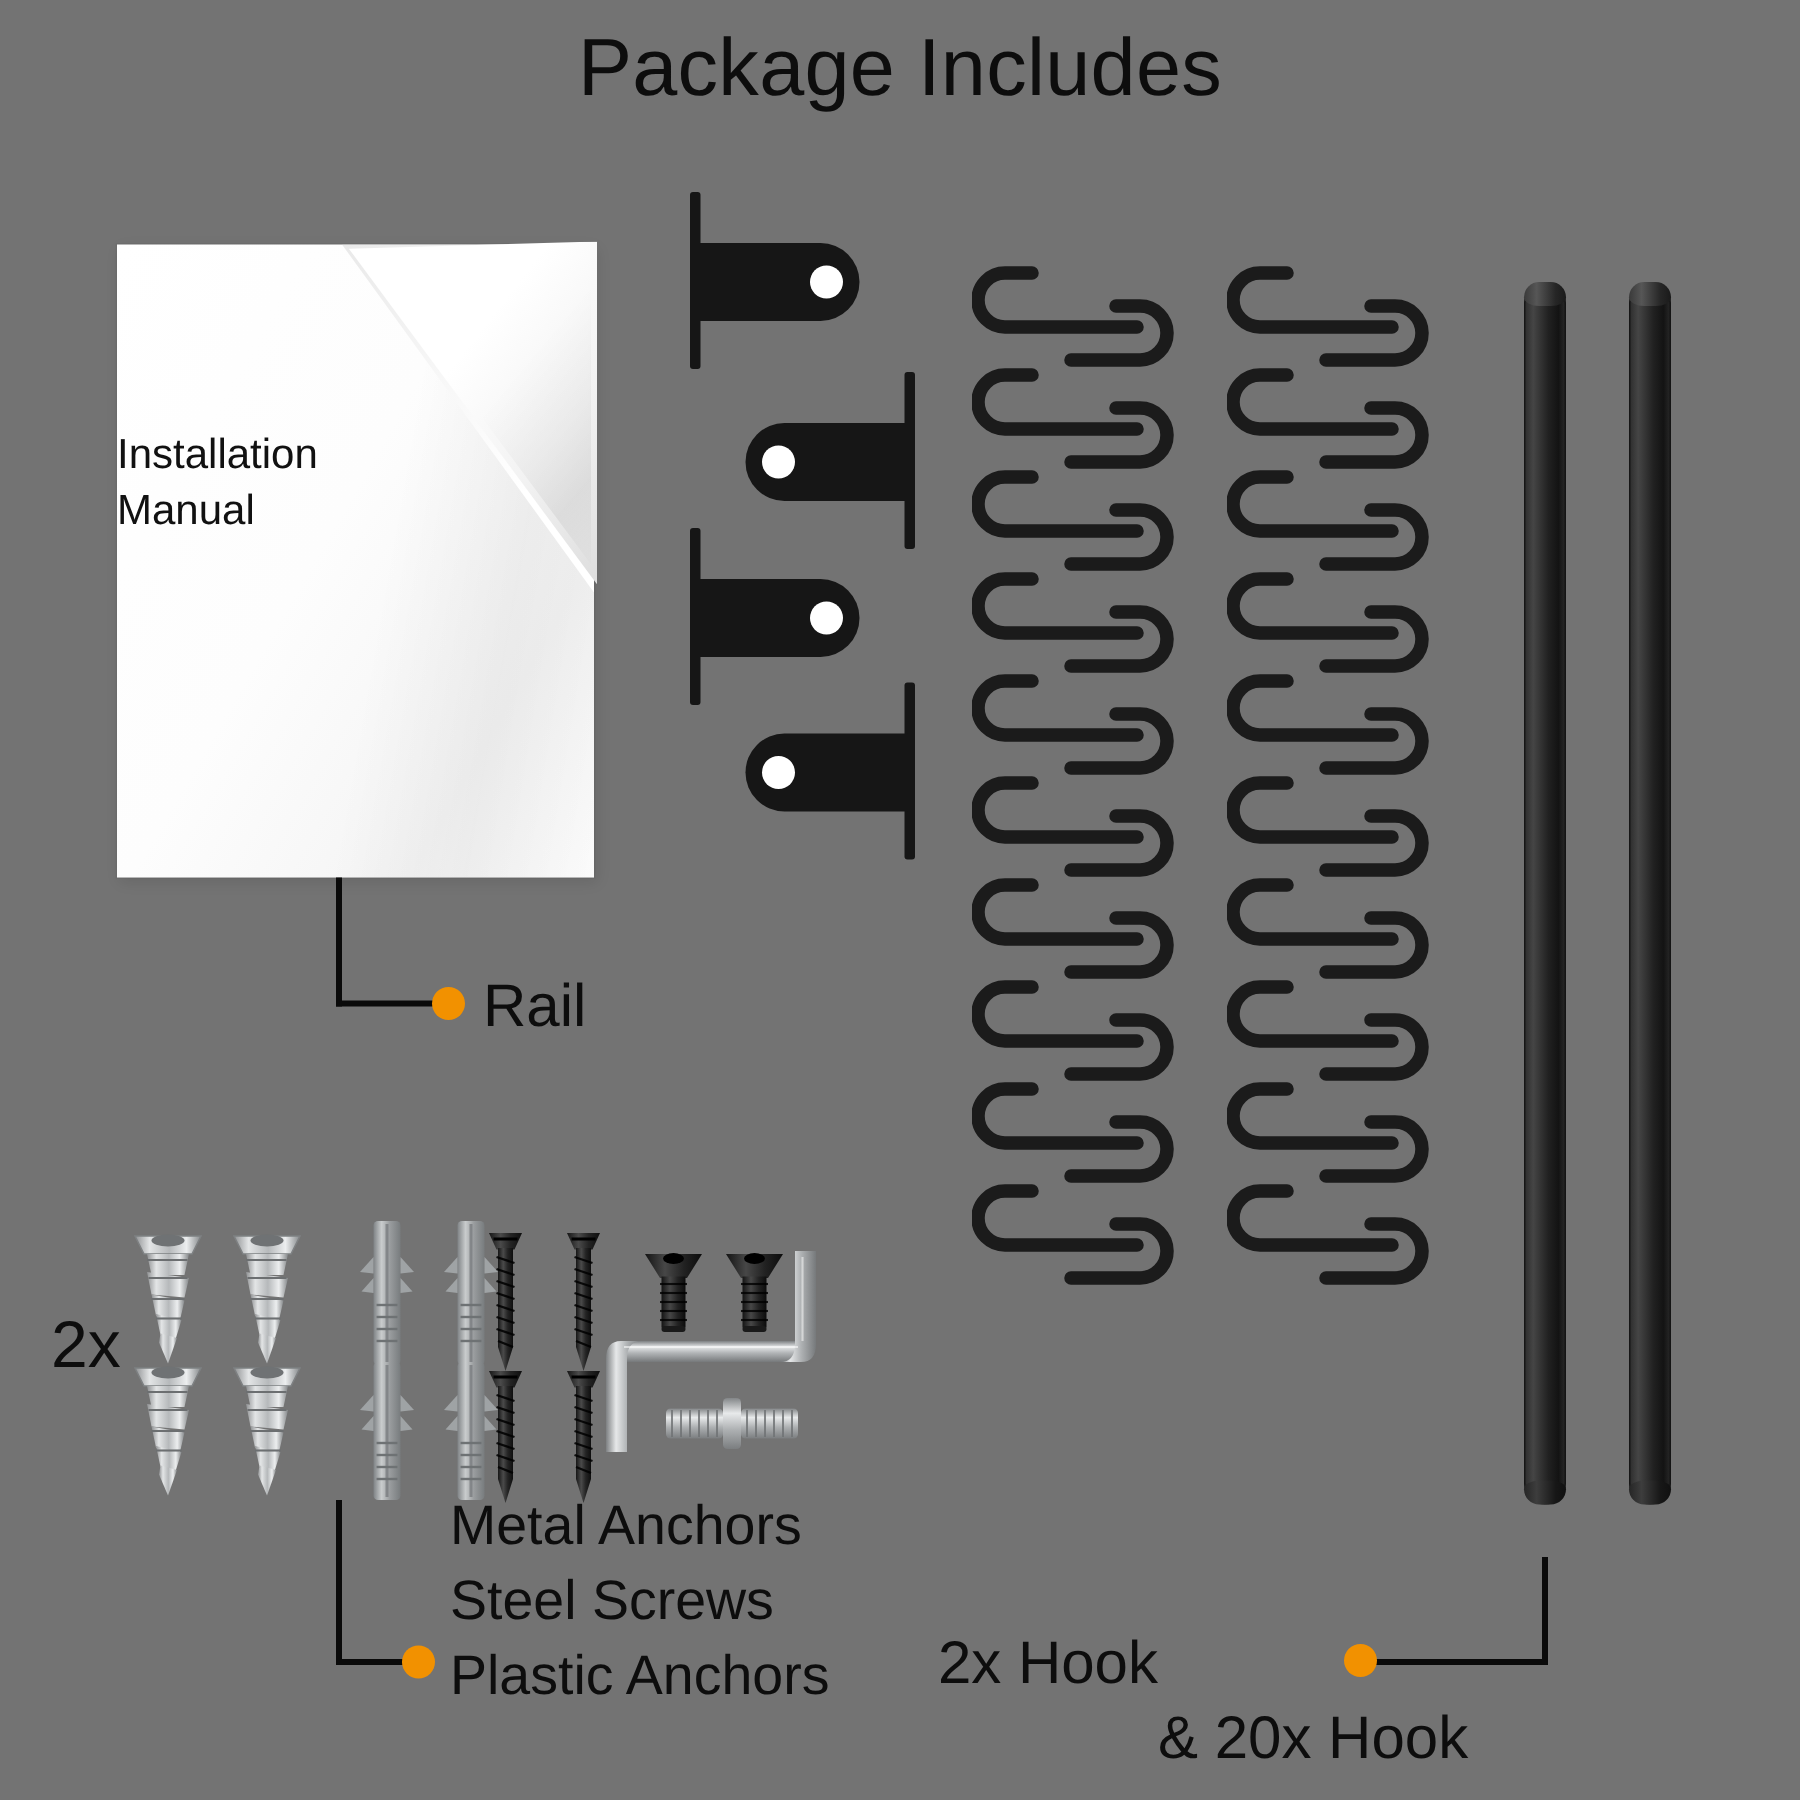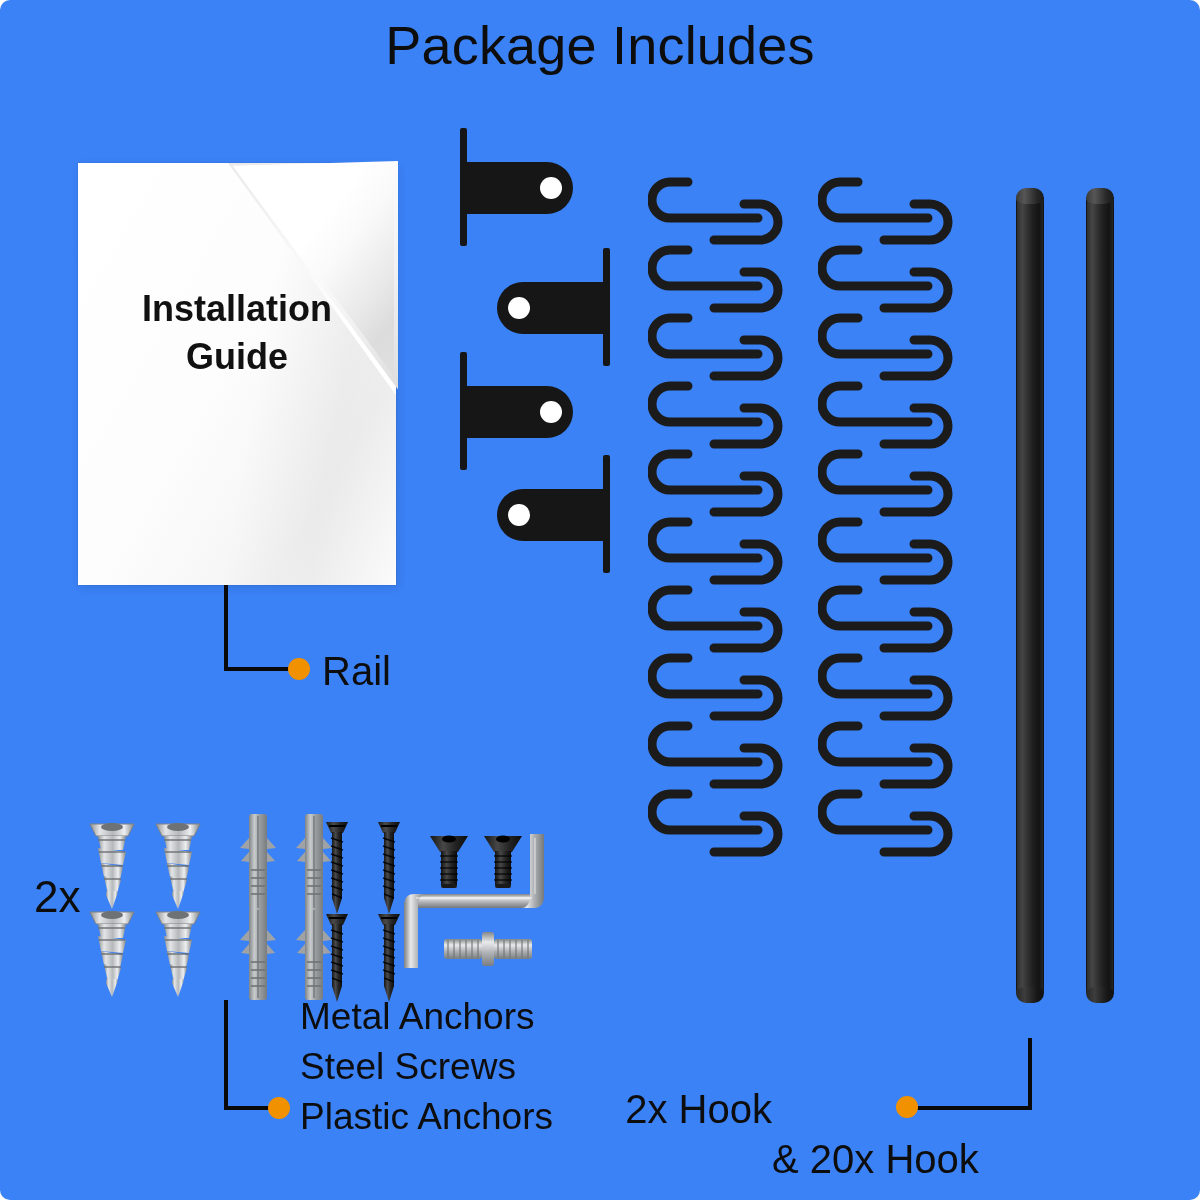--- a/index.html
+++ b/index.html
@@ -9,23 +9,22 @@
     background: #ffffff;
   }
   body {
     font-family: "Liberation Sans", sans-serif;
     color: #111111;
   }
   #stage {
     position: relative;
     width: 1200px;
     height: 1200px;
-    background: #3b82f6;
+    background: #737373;
     overflow: hidden;
-    border-radius: 10px;
   }
 
   
   .title {
     position: absolute;
     left: 0;
     top: 14px;
     width: 1200px;
     text-align: center;
     font-size: 54px;
@@ -77,25 +76,24 @@
     inset: 0;
     background:
       linear-gradient(100deg, rgba(0,0,0,0.00) 55%, rgba(0,0,0,0.045) 78%, rgba(0,0,0,0.015) 100%);
     pointer-events: none;
   }
   .manual-text {
     position: absolute;
     left: 0;
     top: 122px;
     width: 318px;
-    text-align: center;
-    font-size: 36px;
+    text-align: left;
+    font-size: 28px;
     line-height: 1.32;
     color: #111111;
-    font-weight: bold;
   }
   
   .curl-under {
     position: absolute;
     right: 0;
     top: 0;
     width: 168px;
     height: 232px;
     background: linear-gradient(135deg, #e9e9e9 0%, #f7f7f7 38%, #ffffff 72%);
     clip-path: polygon(100% 0, 100% 100%, 0 0);
@@ -204,21 +202,21 @@
 <body>
 
 <div id="stage">
 
   <div class="title">Package Includes</div>
 
   <div class="manual">
     <div class="manual-shade"></div>
     <div class="manual-text">
       <div>Installation</div>
-      <div>Guide</div>
+      <div>Manual</div>
     </div>
     <div class="curl-under"></div>
     <div class="curl-flap"></div>
     <div class="curl-edge"></div>
   </div>
 
   <div class="leader leader-v" style="left:224px; top:585px; height:86px;"></div>
   <div class="leader leader-h" style="left:224px; top:667px; width:68px;"></div>
   <div class="dot" style="left:288px; top:658px;"></div>
   <div class="label" style="left:322px; top:648px;">Rail</div>

